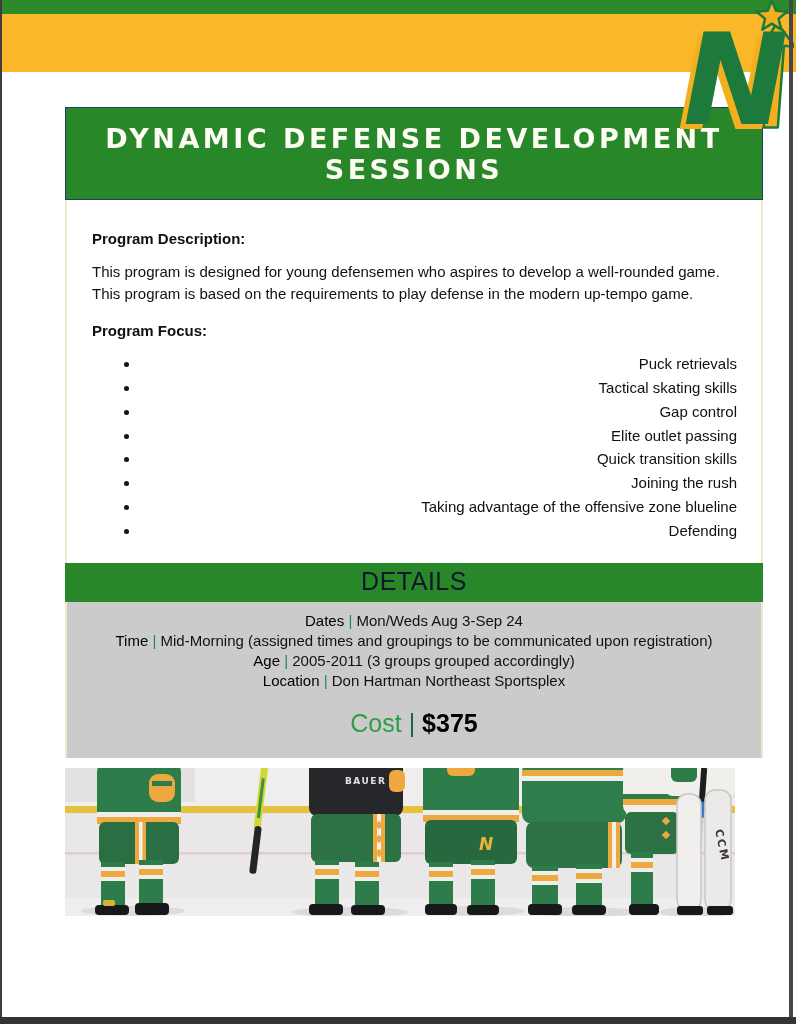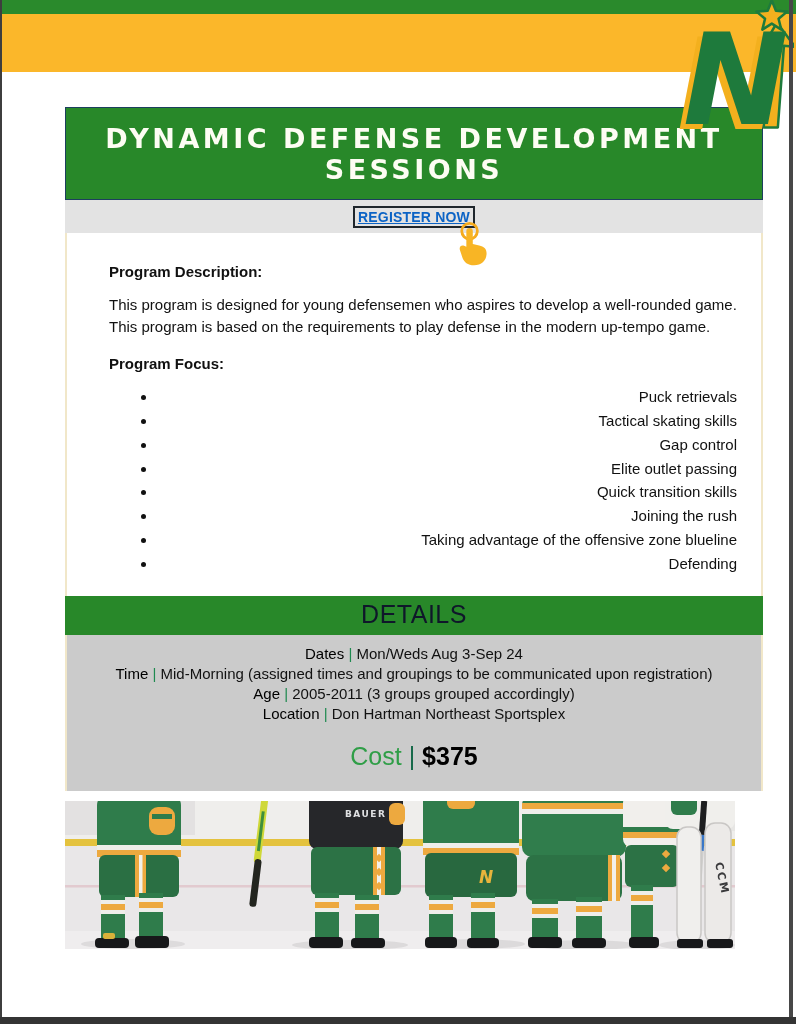--- a/index.html
+++ b/index.html
@@ -38,21 +38,21 @@
     cursor:pointer;background:transparent;
   }
   .register-link span{
     font-size:14px;font-weight:bold;color:#0b63c5;text-decoration:underline;
     font-family:"Liberation Sans", sans-serif;letter-spacing:0.2px;
   }
   .hand{position:absolute;left:390px;top:21px;width:42px;height:46px;z-index:8;}
 
   .content{
     box-sizing:border-box;border-left:2px solid #f1e7c9;border-right:2px solid #f1e7c9;
-    background:#fff;padding:28px 24px 12px 42px;font-size:15px;line-height:1.42;
+    background:#fff;padding:28px 24px 12px 25px;font-size:15px;line-height:1.42;
   }
   .content .heading{font-weight:bold;margin:0 0 12px 0;font-size:15px;}
   .content p{margin:0 0 16px 0;max-width:628px;}
   .content ul{margin:0 0 10px 26px;padding-left:22px;}
   .content li{margin:2.5px 0;text-align:right;}
 
   .details-band{
     background:#288829;color:#0f172a;text-align:center;
     font-size:25px;font-weight:400;padding:4px 0 6px;letter-spacing:0.5px;
   }
@@ -93,31 +93,20 @@
   </svg>
 </div>
 
 <div class="card">
 
   <div class="title-band">
     <div>DYNAMIC DEFENSE DEVELOPMENT</div>
     <div>SESSIONS</div>
   </div>
 
-  <div class="register-bar">
-    <div class="register-link">
-      <span>REGISTER NOW</span>
-    </div>
-    <div class="hand">
-      <svg viewBox="0 0 44 50" width="42" height="46">
-        <circle cx="15" cy="11" r="8.5" fill="none" stroke="#f5ab1e" stroke-width="3"></circle>
-        <path d="M11.5,11 a3.5,3.5 0 0 1 7,0 v14 l7,1.5 c5,1 8,3.5 8,8.5 c0,8 -5.5,13 -13.5,13 c-7,0 -11,-3 -13,-9 l-2.5,-7.5 c-1,-3.5 1.5,-5.5 4.5,-4.5 l2.5,1 z" fill="#f8b525"></path>
-      </svg>
-    </div>
-  </div>
 
   <div class="content">
     <div class="heading">Program Description:</div>
     <p>This program is designed for young defensemen who aspires to develop a well-rounded game. This program is based on the requirements to play defense in the modern up-tempo game.</p>
     <div class="heading">Program Focus:</div>
     <ul>
 
         <li>Puck retrievals</li>
 
         <li>Tactical skating skills</li>

